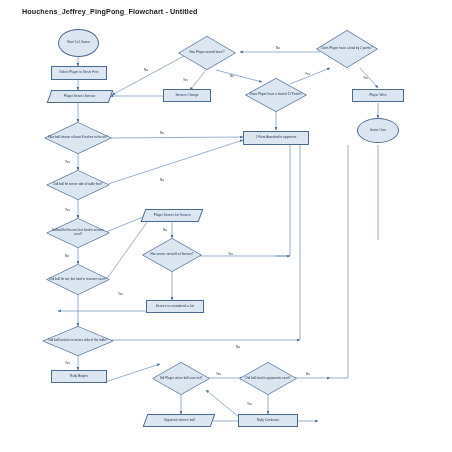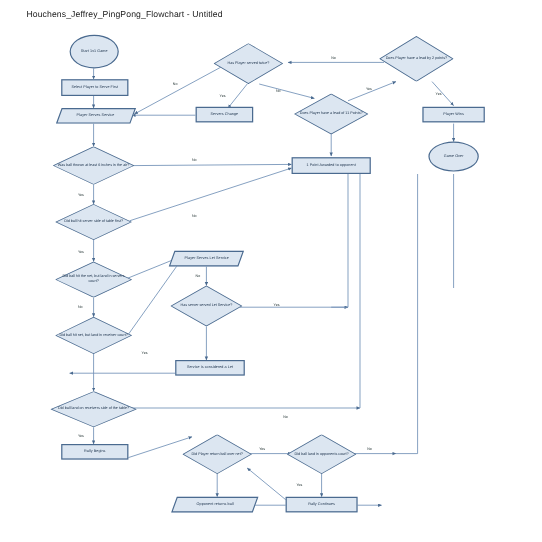--- a/index.html
+++ b/index.html
@@ -7,21 +7,21 @@
     width:452px;height:452px;
     background:#ffffff;
     font-family:"Liberation Sans", sans-serif;
     overflow:hidden;
     position:relative;
   }
   #doc-title{
     position:absolute;
     left:22px; top:7px;
     font-size:7.2px;
-    font-weight:normal;
+    font-weight:bold;
     color:#1a1a1a;
     letter-spacing:.1px;
     white-space:nowrap;
   }
   #canvas{
     position:absolute;
     left:0; top:0;
     width:452px; height:452px;
   }
   svg#wires{

